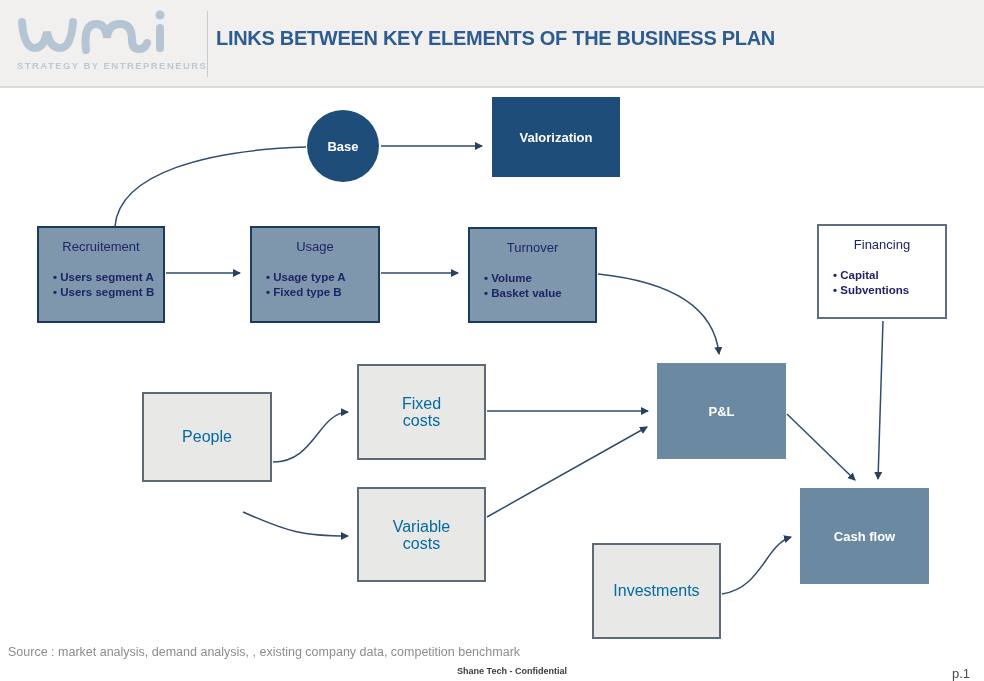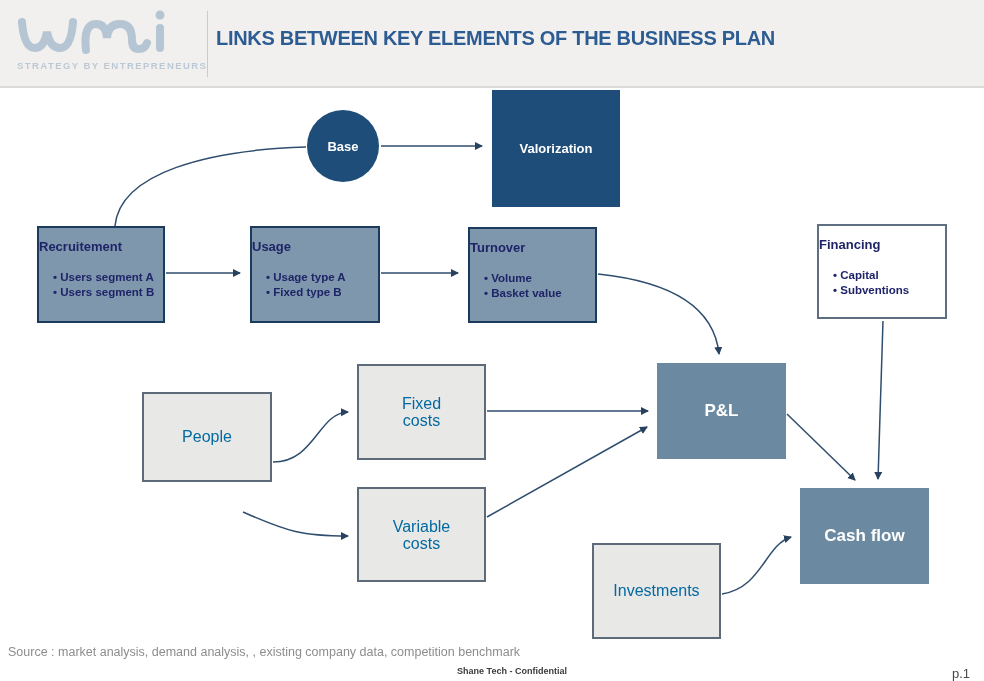--- a/index.html
+++ b/index.html
@@ -27,31 +27,31 @@
   .node{position:absolute;box-sizing:border-box;}
   .node-dark{
     background:#1d4d78;color:#ffffff;
     display:flex;align-items:center;justify-content:center;
     font-weight:bold;font-size:13px;
   }
   .node-circle{border-radius:50%;}
   .node-steel{
     background:#6b8aa1;color:#ffffff;
     display:flex;align-items:center;justify-content:center;
-    font-weight:bold;font-size:17px;
+    font-weight:bold;font-size:13px;
   }
   .node-mid{background:#7e97ac;border:2px solid #1c3a5e;color:#1f2468;}
   .node-white{background:#ffffff;border:2px solid #5d6f80;color:#1f2468;}
   .node-light{
     background:#e8e8e7;border:2px solid #5d6b79;color:#0369a1;
     display:flex;align-items:center;justify-content:center;
     font-weight:normal;font-size:16px;text-align:center;
   }
   .node-title{
-    text-align:left;font-weight:bold;font-size:13px;padding-top:11px;
+    text-align:center;font-weight:normal;font-size:13px;padding-top:11px;
   }
   .bullets{
     list-style:none;margin:16px 0 0 0;padding:0 6px 0 14px;
     font-size:11.5px;font-weight:bold;line-height:15px;
   }
   .bullets li::before{content:"\2022\00a0";}
   .wrap-narrow{max-width:66px;line-height:17px;}
   
   .edges{position:absolute;left:0;top:0;pointer-events:none;}
   
@@ -108,21 +108,21 @@
       <path d="M787,414 L855,480" marker-end="url(#arw)"></path>
       <path d="M883,321 L878,479" marker-end="url(#arw)"></path>
       <path d="M722,594 C762,588 765,545 791,537" marker-end="url(#arw)"></path>
     </g>
   </svg>
 
   <div class="node node-dark node-circle" style="left:307px;top:110px;width:72px;height:72px">
     <span>Base</span>
   </div>
 
-  <div class="node node-dark" style="left:492px;top:90px;width:128px;height:117px">
+  <div class="node node-dark" style="left:492px;top:97px;width:128px;height:80px">
     <span>Valorization</span>
   </div>
 
   <div class="node node-mid" style="left:37px;top:226px;width:128px;height:97px">
     <div class="node-title">Recruitement</div>
     <ul class="bullets">
       <li>Users segment A</li>
       <li>Users segment B</li>
     </ul>
   </div>

